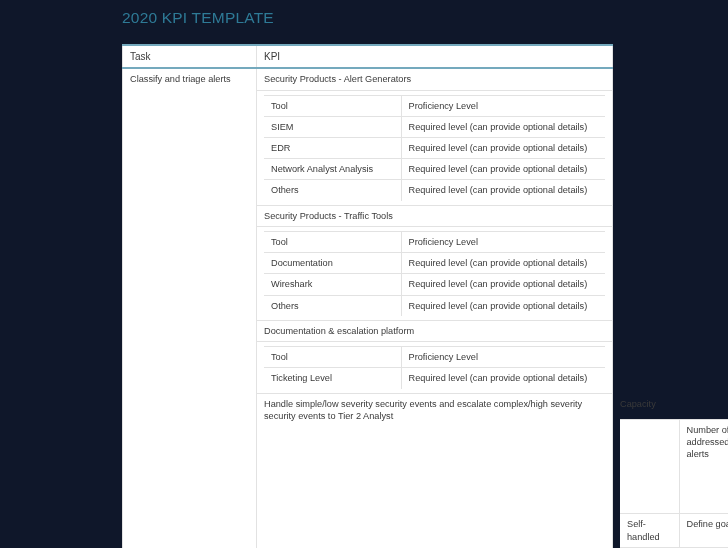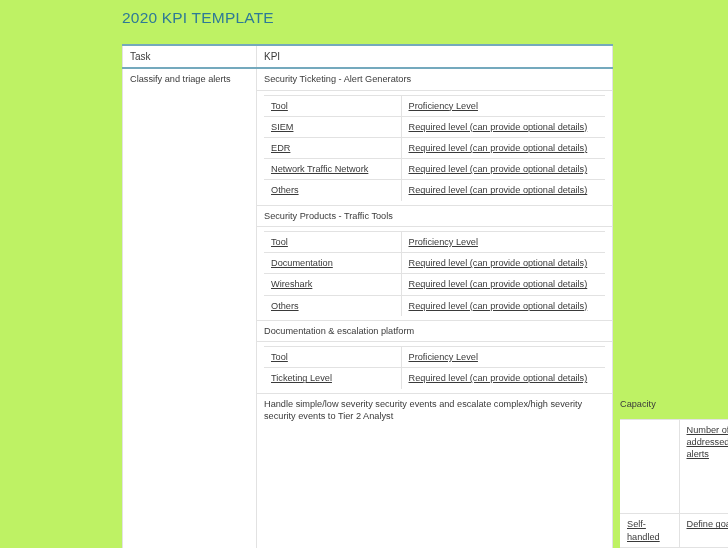--- a/index.html
+++ b/index.html
@@ -11,21 +11,21 @@
     width: 728px;
     height: 548px;
     font-family: "Liberation Sans", sans-serif;
     color: #262626;
     overflow: hidden;
   }
   .page {
     position: relative;
     width: 728px;
     height: 548px;
-    background: #bef264;
+    background: #0f172a;
   }
   .doc-title {
     position: absolute;
     left: 122px;
     top: 9px;
     font-size: 15.5px;
     letter-spacing: 0.2px;
     color: #2e7a96;
     font-weight: 400;
     white-space: nowrap;
@@ -73,21 +73,20 @@
   .nested {
     width: 100%;
     border-collapse: collapse;
     table-layout: fixed;
   }
   .nested td {
     border: 1px solid #e2e2e2;
     padding: 4px 7px;
     vertical-align: top;
     line-height: 1.33;
-    text-decoration: underline;
   }
   td.nopad {
     padding: 0;
     border: none;
   }
 </style>
 </head>
 <body>
 
 <div class="page">
@@ -103,21 +102,21 @@
       <thead>
         <tr>
           <th>Task</th>
           <th>KPI</th>
         </tr>
       </thead>
       <tbody>
 
         <tr>
           <td class="task-cell" rowspan="11">Classify and triage alerts</td>
-          <td>Security Ticketing - Alert Generators</td>
+          <td>Security Products - Alert Generators</td>
         </tr>
         <tr>
           <td class="nopad">
             <table class="nested">
               <colgroup>
                   <col style="width:137px">
                   <col>
                 </colgroup>
               <tbody>
                 <tr>
@@ -126,21 +125,21 @@
                 </tr>
                 <tr>
                   <td style="border-left:none">SIEM</td>
                   <td style="border-right:none">Required level (can provide optional details)</td>
                 </tr>
                 <tr>
                   <td style="border-left:none">EDR</td>
                   <td style="border-right:none">Required level (can provide optional details)</td>
                 </tr>
                 <tr>
-                  <td style="border-left:none">Network Traffic Network</td>
+                  <td style="border-left:none">Network Analyst Analysis</td>
                   <td style="border-right:none">Required level (can provide optional details)</td>
                 </tr>
                 <tr>
                   <td style="border-left:none;border-bottom:none">Others</td>
                   <td style="border-right:none;border-bottom:none">Required level (can provide optional details)</td>
                 </tr>
               </tbody>
             </table>
           </td>
         </tr>

